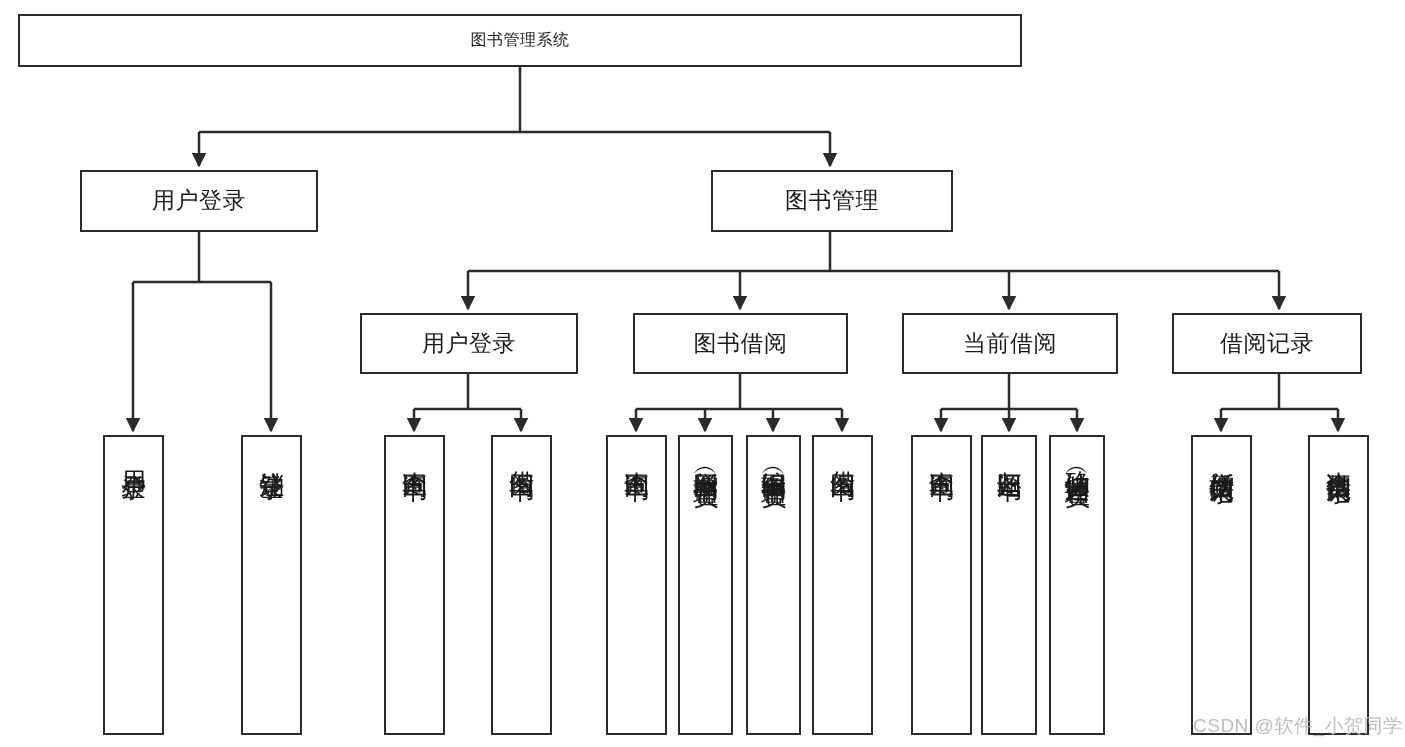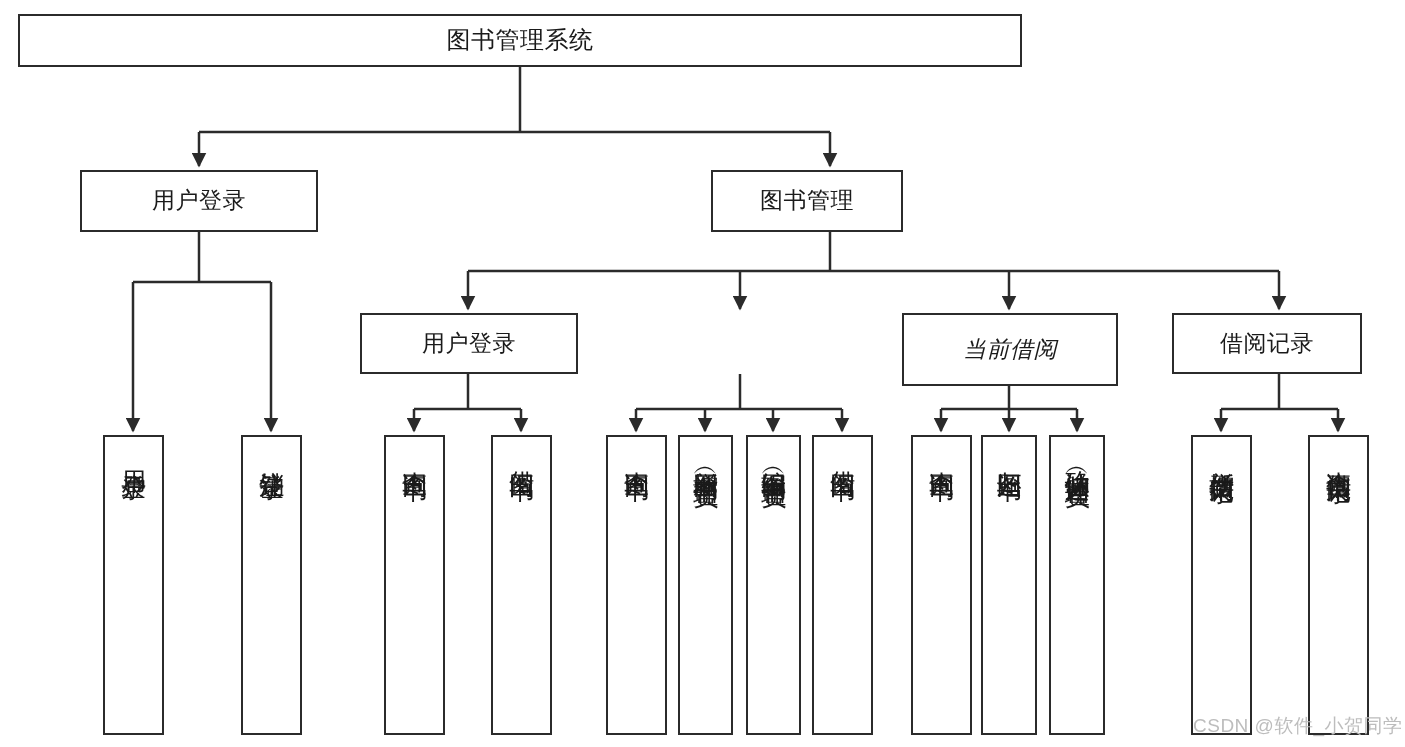--- a/index.html
+++ b/index.html
@@ -41,21 +41,21 @@
     line-height: 1.18;
     text-align: center;
     letter-spacing: 0.5px;
     white-space: nowrap;
   }
   
   .node.horiz .node-label {
     font-size: 23px;
   }
   .node.root .node-label {
-    font-size: 24px;
+    font-size: 16px;
   }
   
   .node.vert {
     align-items: flex-start;
     padding-top: 14px;
   }
   .node.vert .node-label {
     writing-mode: vertical-rl;
     text-orientation: upright;
     font-size: 25px;
@@ -128,28 +128,31 @@
     </g>
   </svg>
 
   <div class="node horiz root" style="left:18px; top:14px; width:1004px; height:53px;">
     <span class="node-label">图书管理系统</span>
   </div>
 
   <div class="node horiz" style="left:80px; top:170px; width:238px; height:62px;">
     <span class="node-label">用户登录</span>
   </div>
-  <div class="node horiz" style="left:711px; top:170px; width:192px; height:62px;">
+  <div class="node horiz" style="left:711px; top:170px; width:242px; height:62px;">
     <span class="node-label">图书管理</span>
   </div>
 
   <div class="node horiz" style="left:360px; top:313px; width:218px; height:61px;">
     <span class="node-label">用户登录</span>
   </div>
-  <div class="node horiz" style="left:902px; top:313px; width:216px; height:73px;font-style:italic;">
+  <div class="node horiz" style="left:633px; top:313px; width:215px; height:61px;">
+    <span class="node-label">图书借阅</span>
+  </div>
+  <div class="node horiz" style="left:902px; top:313px; width:216px; height:61px;">
     <span class="node-label">当前借阅</span>
   </div>
   <div class="node horiz" style="left:1172px; top:313px; width:190px; height:61px;">
     <span class="node-label">借阅记录</span>
   </div>
 
   <div class="node vert" style="left:103px; top:435px; width:61px; height:300px;">
     <span class="node-label">用户登录</span>
   </div>
   <div class="node vert" style="left:241px; top:435px; width:61px; height:300px;">

